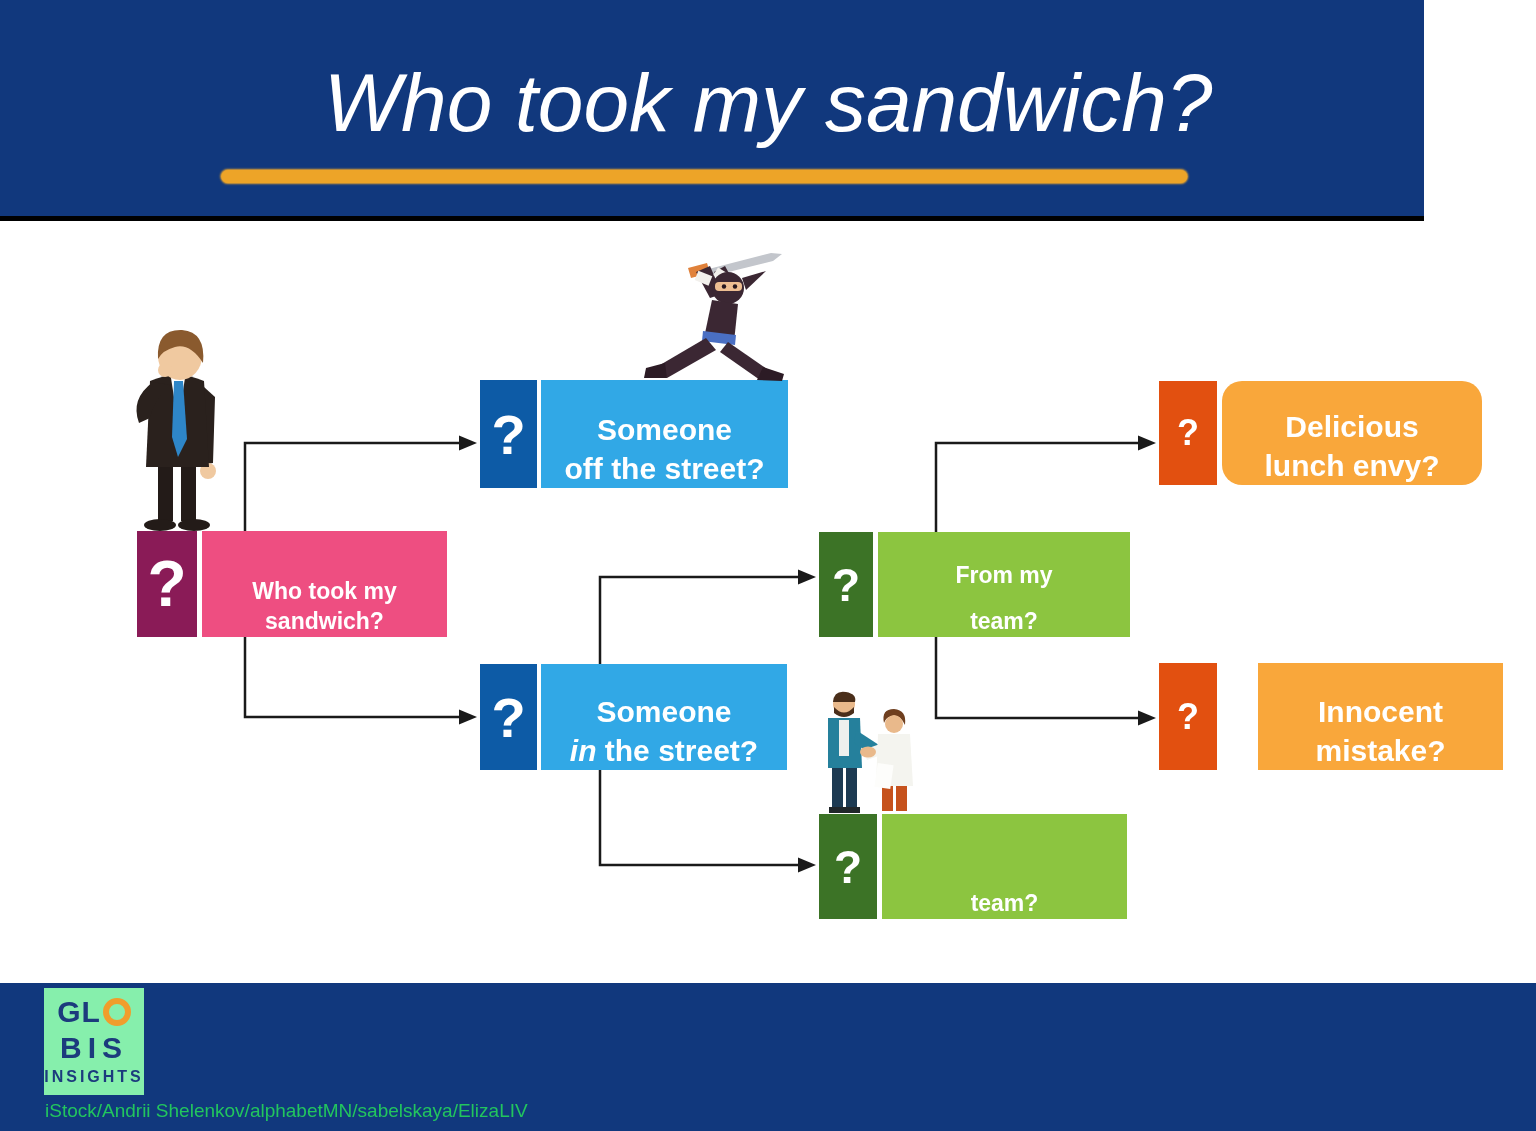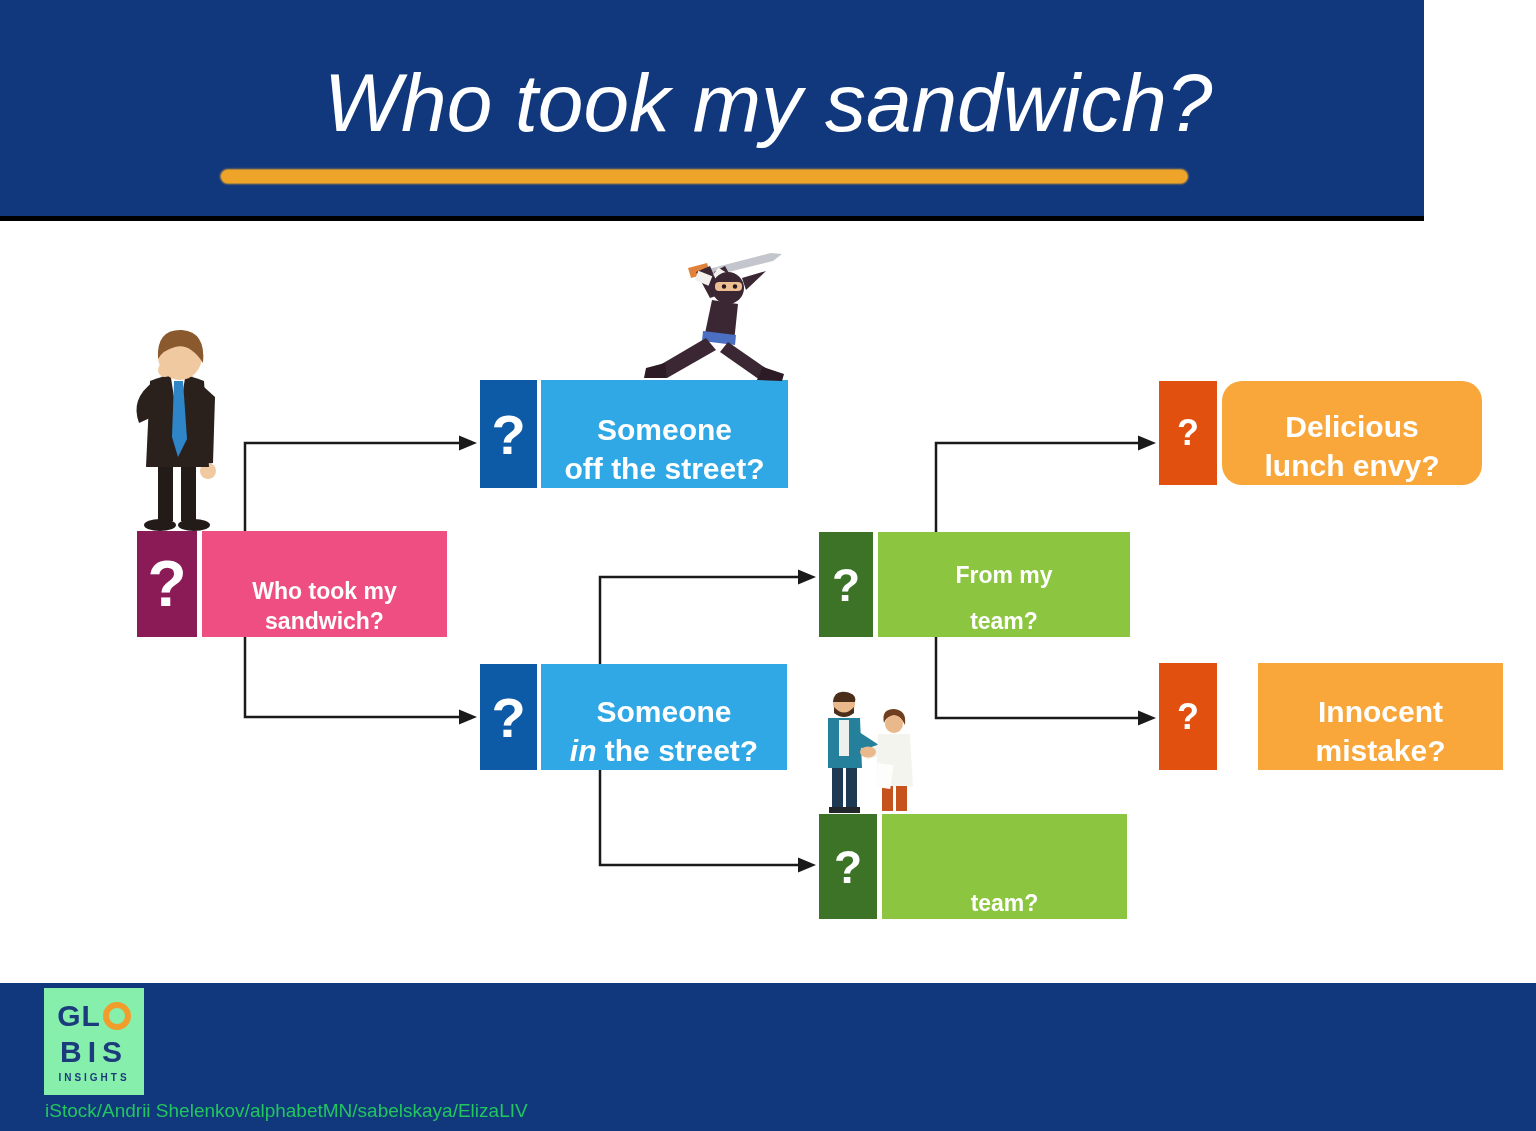--- a/index.html
+++ b/index.html
@@ -16,21 +16,21 @@
          box-shadow:0 0 2px 1px #e8a32a;}
 
   
   .footer{position:absolute;left:0;top:983px;width:1536px;height:148px;background:#11387d;}
   .logo-card{position:absolute;left:44px;top:5px;width:100px;height:107px;background:#86efac;
              display:flex;flex-direction:column;align-items:center;justify-content:center;}
   .logo-line{color:#1c3b7d;font-weight:bold;font-size:30px;line-height:30px;letter-spacing:1px;
              display:flex;align-items:center;}
   .o-ring{display:inline-block;width:16px;height:16px;border:6px solid #f09d2c;border-radius:50%;
           margin-left:2px;box-sizing:content-box;}
-  .logo-insights{color:#1c3b7d;font-weight:bold;font-size:10px;letter-spacing:3px;margin-top:5px;}
+  .logo-insights{color:#1c3b7d;font-weight:bold;font-size:16px;letter-spacing:3px;margin-top:5px;}
   .credits{position:absolute;left:45px;top:117px;color:#22c55e;font-size:19px;}
 
   
   .qsq,.nbox{position:absolute;display:flex;align-items:center;justify-content:center;
              color:#ffffff;font-weight:bold;box-sizing:border-box;}
   .nbox{flex-direction:column;text-align:center;line-height:1.3;justify-content:flex-end;}
   .nbox span{display:block;}
   .q-pink{font-size:64px;} .q-blue{font-size:56px;} .q-green{font-size:46px;} .q-orange{font-size:36px;}
   .t-31{font-size:23px;} .t-30{font-size:30px;}
 

